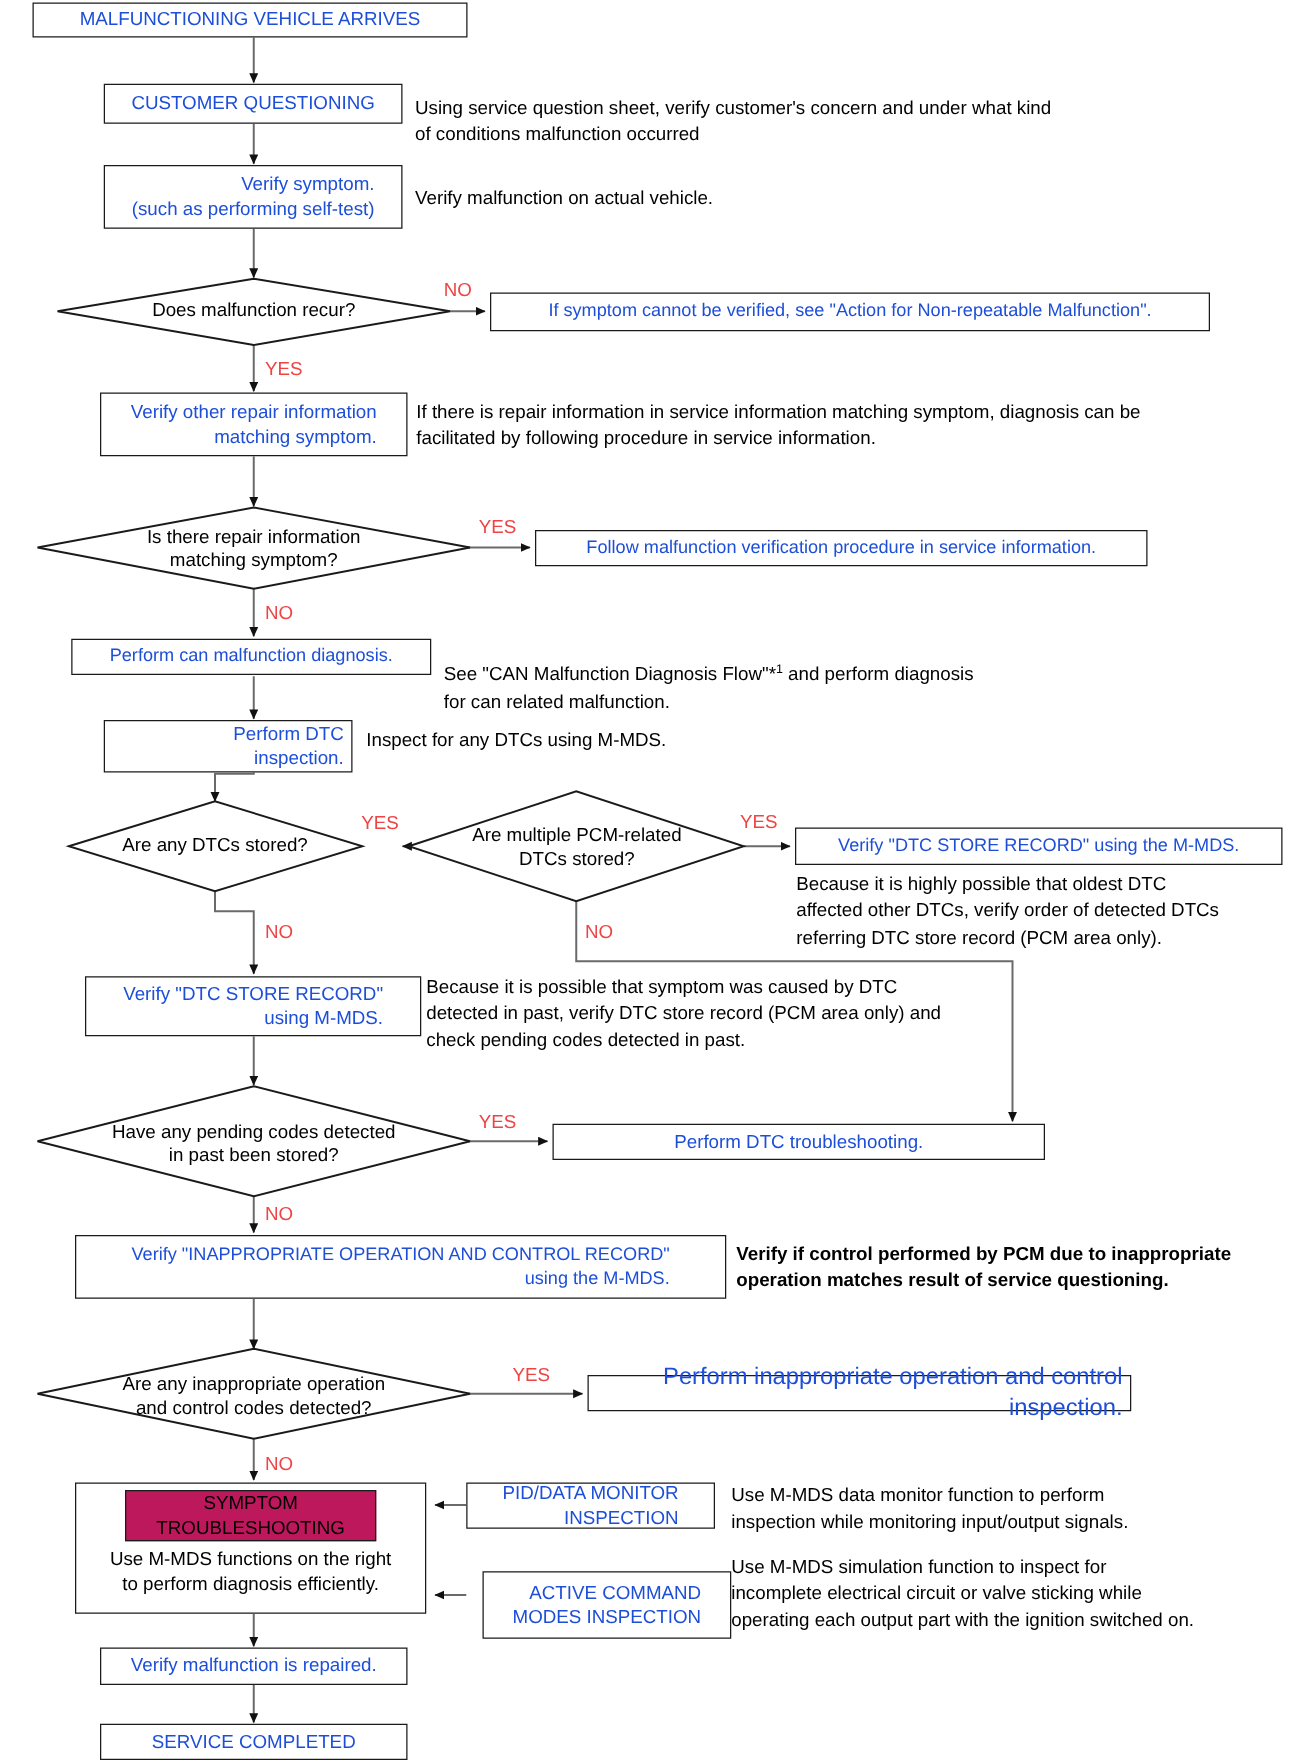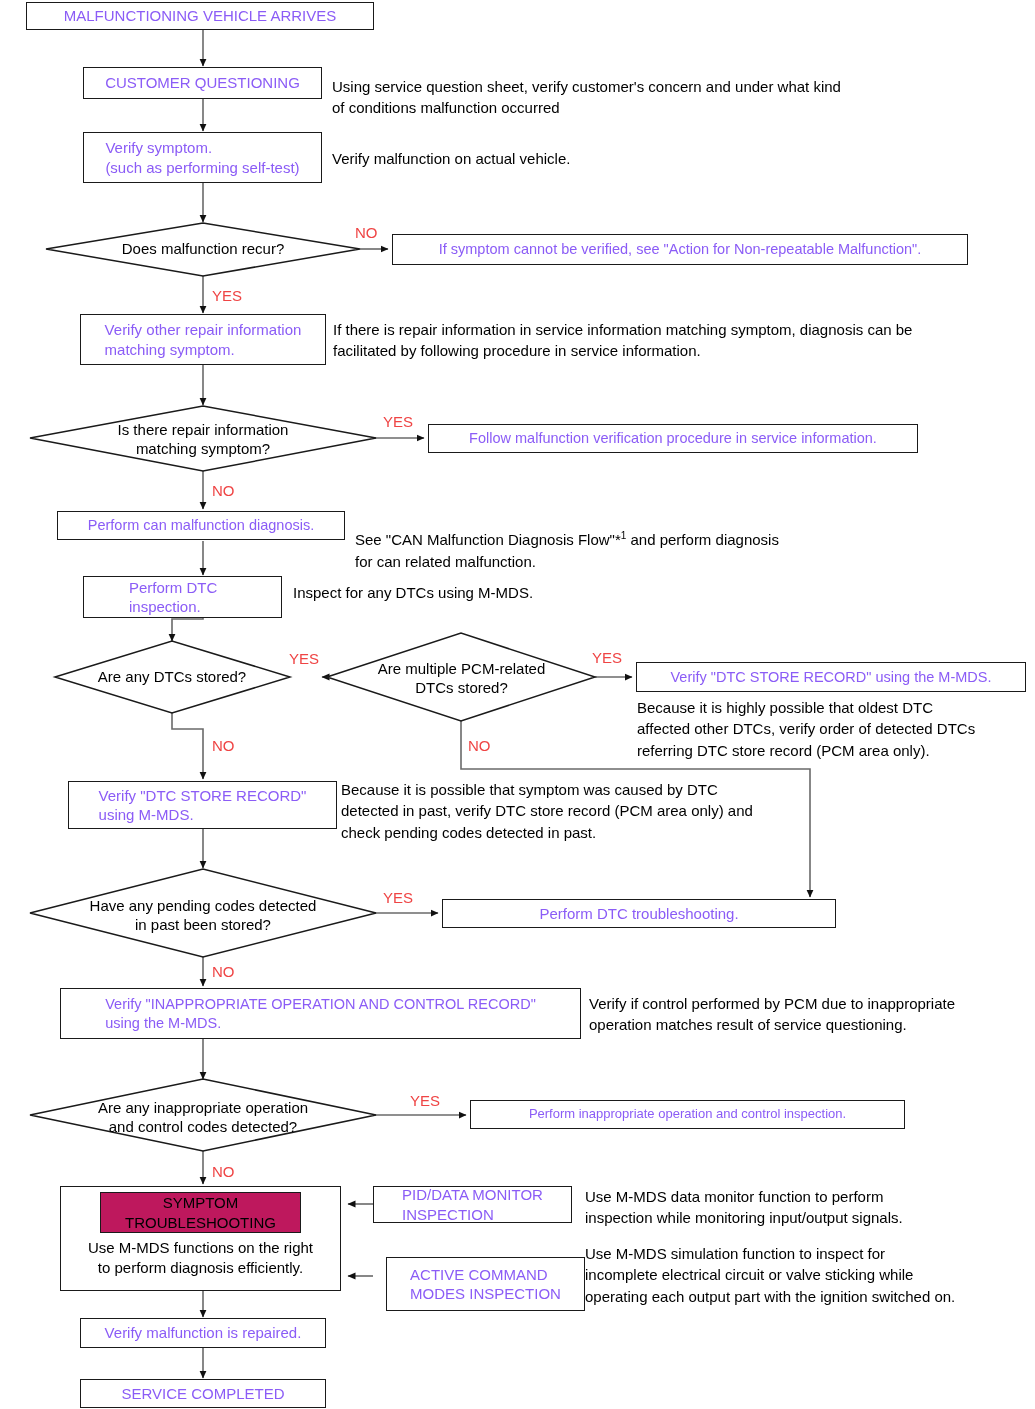--- a/index.html
+++ b/index.html
@@ -23,22 +23,22 @@
     height: 1409px;
   }
   .node-box {
     position: absolute;
     box-sizing: border-box;
     border: 1.5px solid #1a1a1a;
     background: #ffffff;
     display: flex;
     align-items: center;
     justify-content: center;
-    text-align: left;
-    color: #8b5cf6;
+    text-align: right;
+    color: #1d4ed8;
     font-size: 15px;
     line-height: 1.28;
     white-space: pre-line;
     padding: 2px 6px;
   }
   .diamond-label {
     position: absolute;
     display: flex;
     align-items: center;
     justify-content: center;
@@ -191,21 +191,21 @@
   <div class="node-box" style="left:636px; top:662px; width:390px; height:30px; font-size:14.5px;">Verify  "DTC STORE RECORD" using the M-MDS.</div>
 
   <div class="node-box" style="left:68px; top:781px; width:269px; height:48px;">Verify "DTC STORE RECORD"
 using M-MDS.</div>
 
   <div class="node-box" style="left:442px; top:899px; width:394px; height:29px;">Perform DTC troubleshooting.</div>
 
   <div class="node-box" style="left:60px; top:988px; width:521px; height:51px; font-size:14.5px;">Verify "INAPPROPRIATE OPERATION AND CONTROL RECORD"
 using the M-MDS.</div>
 
-  <div class="node-box" style="left:470px; top:1100px; width:435px; height:29px; font-size:13px;">Perform inappropriate operation and control inspection.</div>
+  <div class="node-box" style="left:470px; top:1100px; width:435px; height:29px; font-size:19px;">Perform inappropriate operation and control inspection.</div>
 
   <div class="outer-stack" style="left:60px; top:1186px; width:281px; height:105px;"></div>
   <div class="inner-box" style="left:100px; top:1192px; width:201px; height:41px;">SYMPTOM
 TROUBLESHOOTING</div>
   <div class="stack-text" style="left:60px; top:1238px; width:281px;">Use M-MDS functions on the right
 to perform diagnosis efficiently.</div>
 
   <div class="node-box" style="left:373px; top:1186px; width:199px; height:37px;">PID/DATA MONITOR
 INSPECTION</div>
 
@@ -261,21 +261,21 @@
   <div class="side-note" style="left:293px; top:582px; width:500px;">Inspect for any DTCs using M-MDS.</div>
 
   <div class="side-note" style="left:637px; top:697px; width:400px;">Because it is highly possible that oldest DTC
 affected other DTCs, verify order of detected DTCs
 referring DTC store record (PCM area only).</div>
 
   <div class="side-note" style="left:341px; top:779px; width:520px;">Because it is possible that symptom was caused by DTC
 detected in past, verify DTC store record (PCM area only) and
 check pending codes detected in past.</div>
 
-  <div class="side-note" style="left:589px; top:993px; width:445px;">Verify if control performed by PCM due to inappropriate
+  <div class="side-note" style="left:589px; top:993px; width:445px;font-weight:bold;">Verify if control performed by PCM due to inappropriate
 operation matches result of service questioning.</div>
 
   <div class="side-note" style="left:585px; top:1186px; width:450px;">Use M-MDS data monitor function to perform
 inspection while monitoring input/output signals.</div>
 
   <div class="side-note" style="left:585px; top:1243px; width:450px;">Use M-MDS simulation function to inspect for
 incomplete electrical circuit or valve sticking while
 operating each output part with the ignition switched on.</div>
 
 </div>

